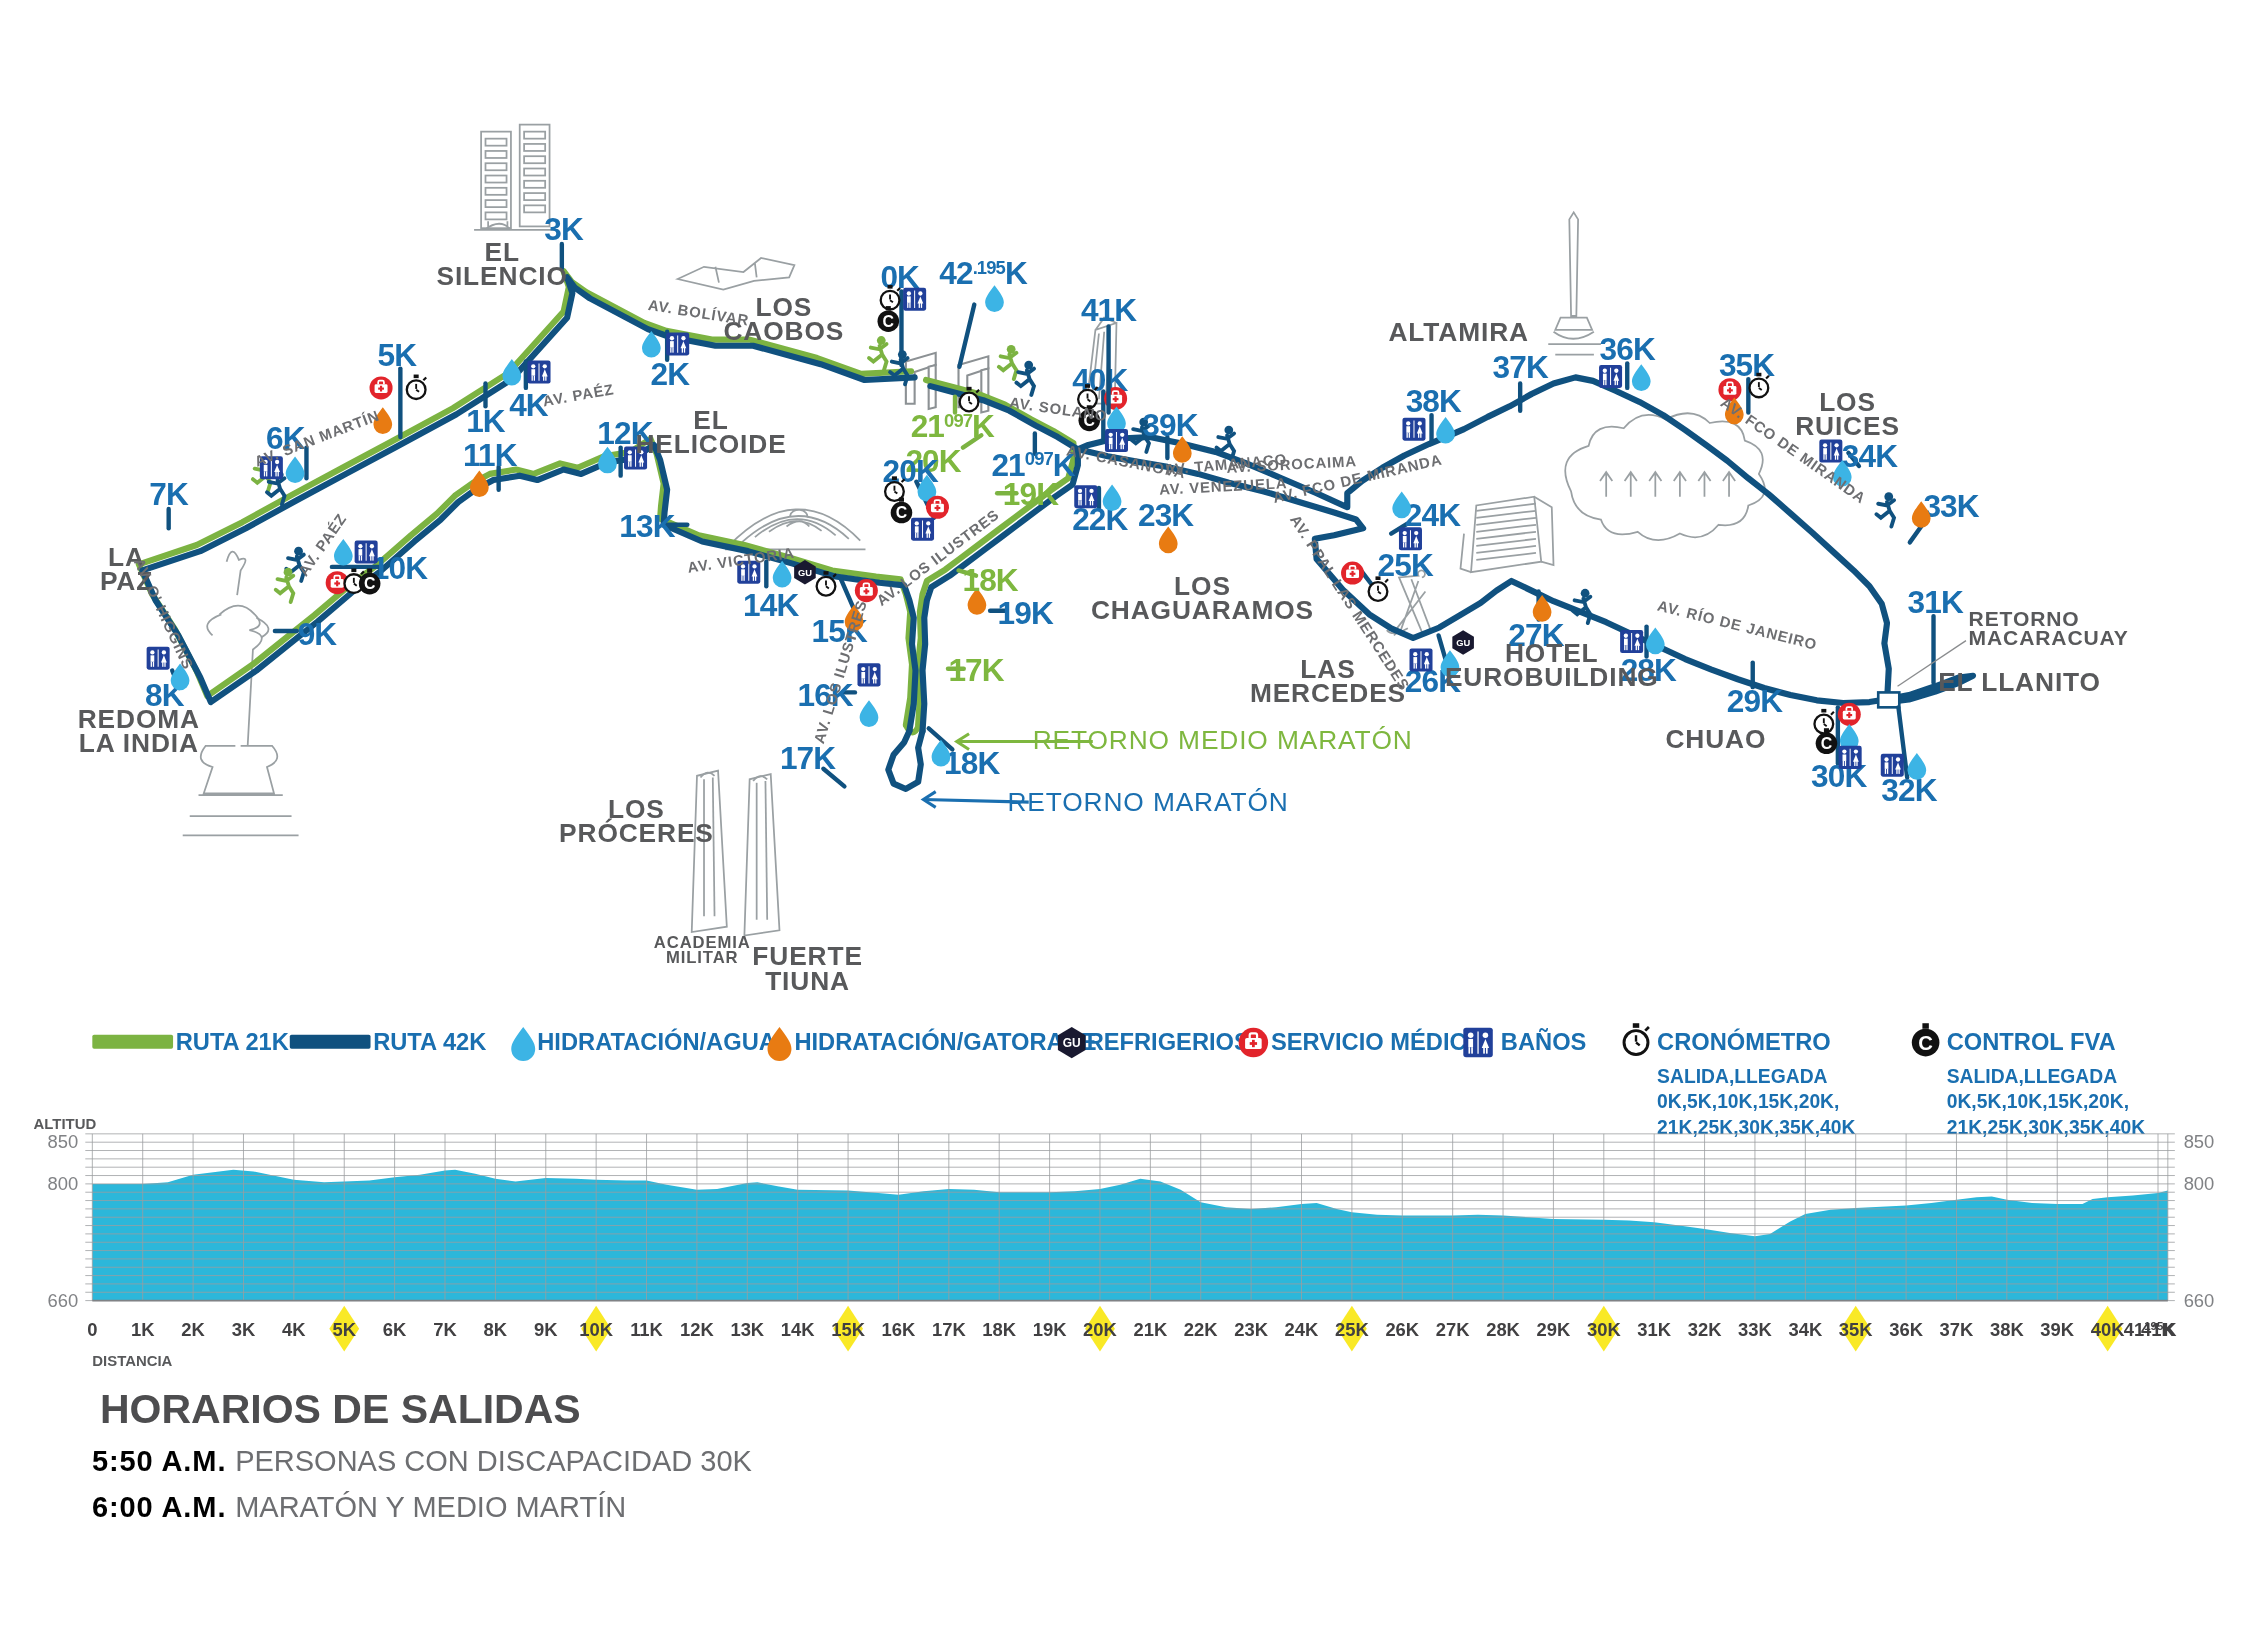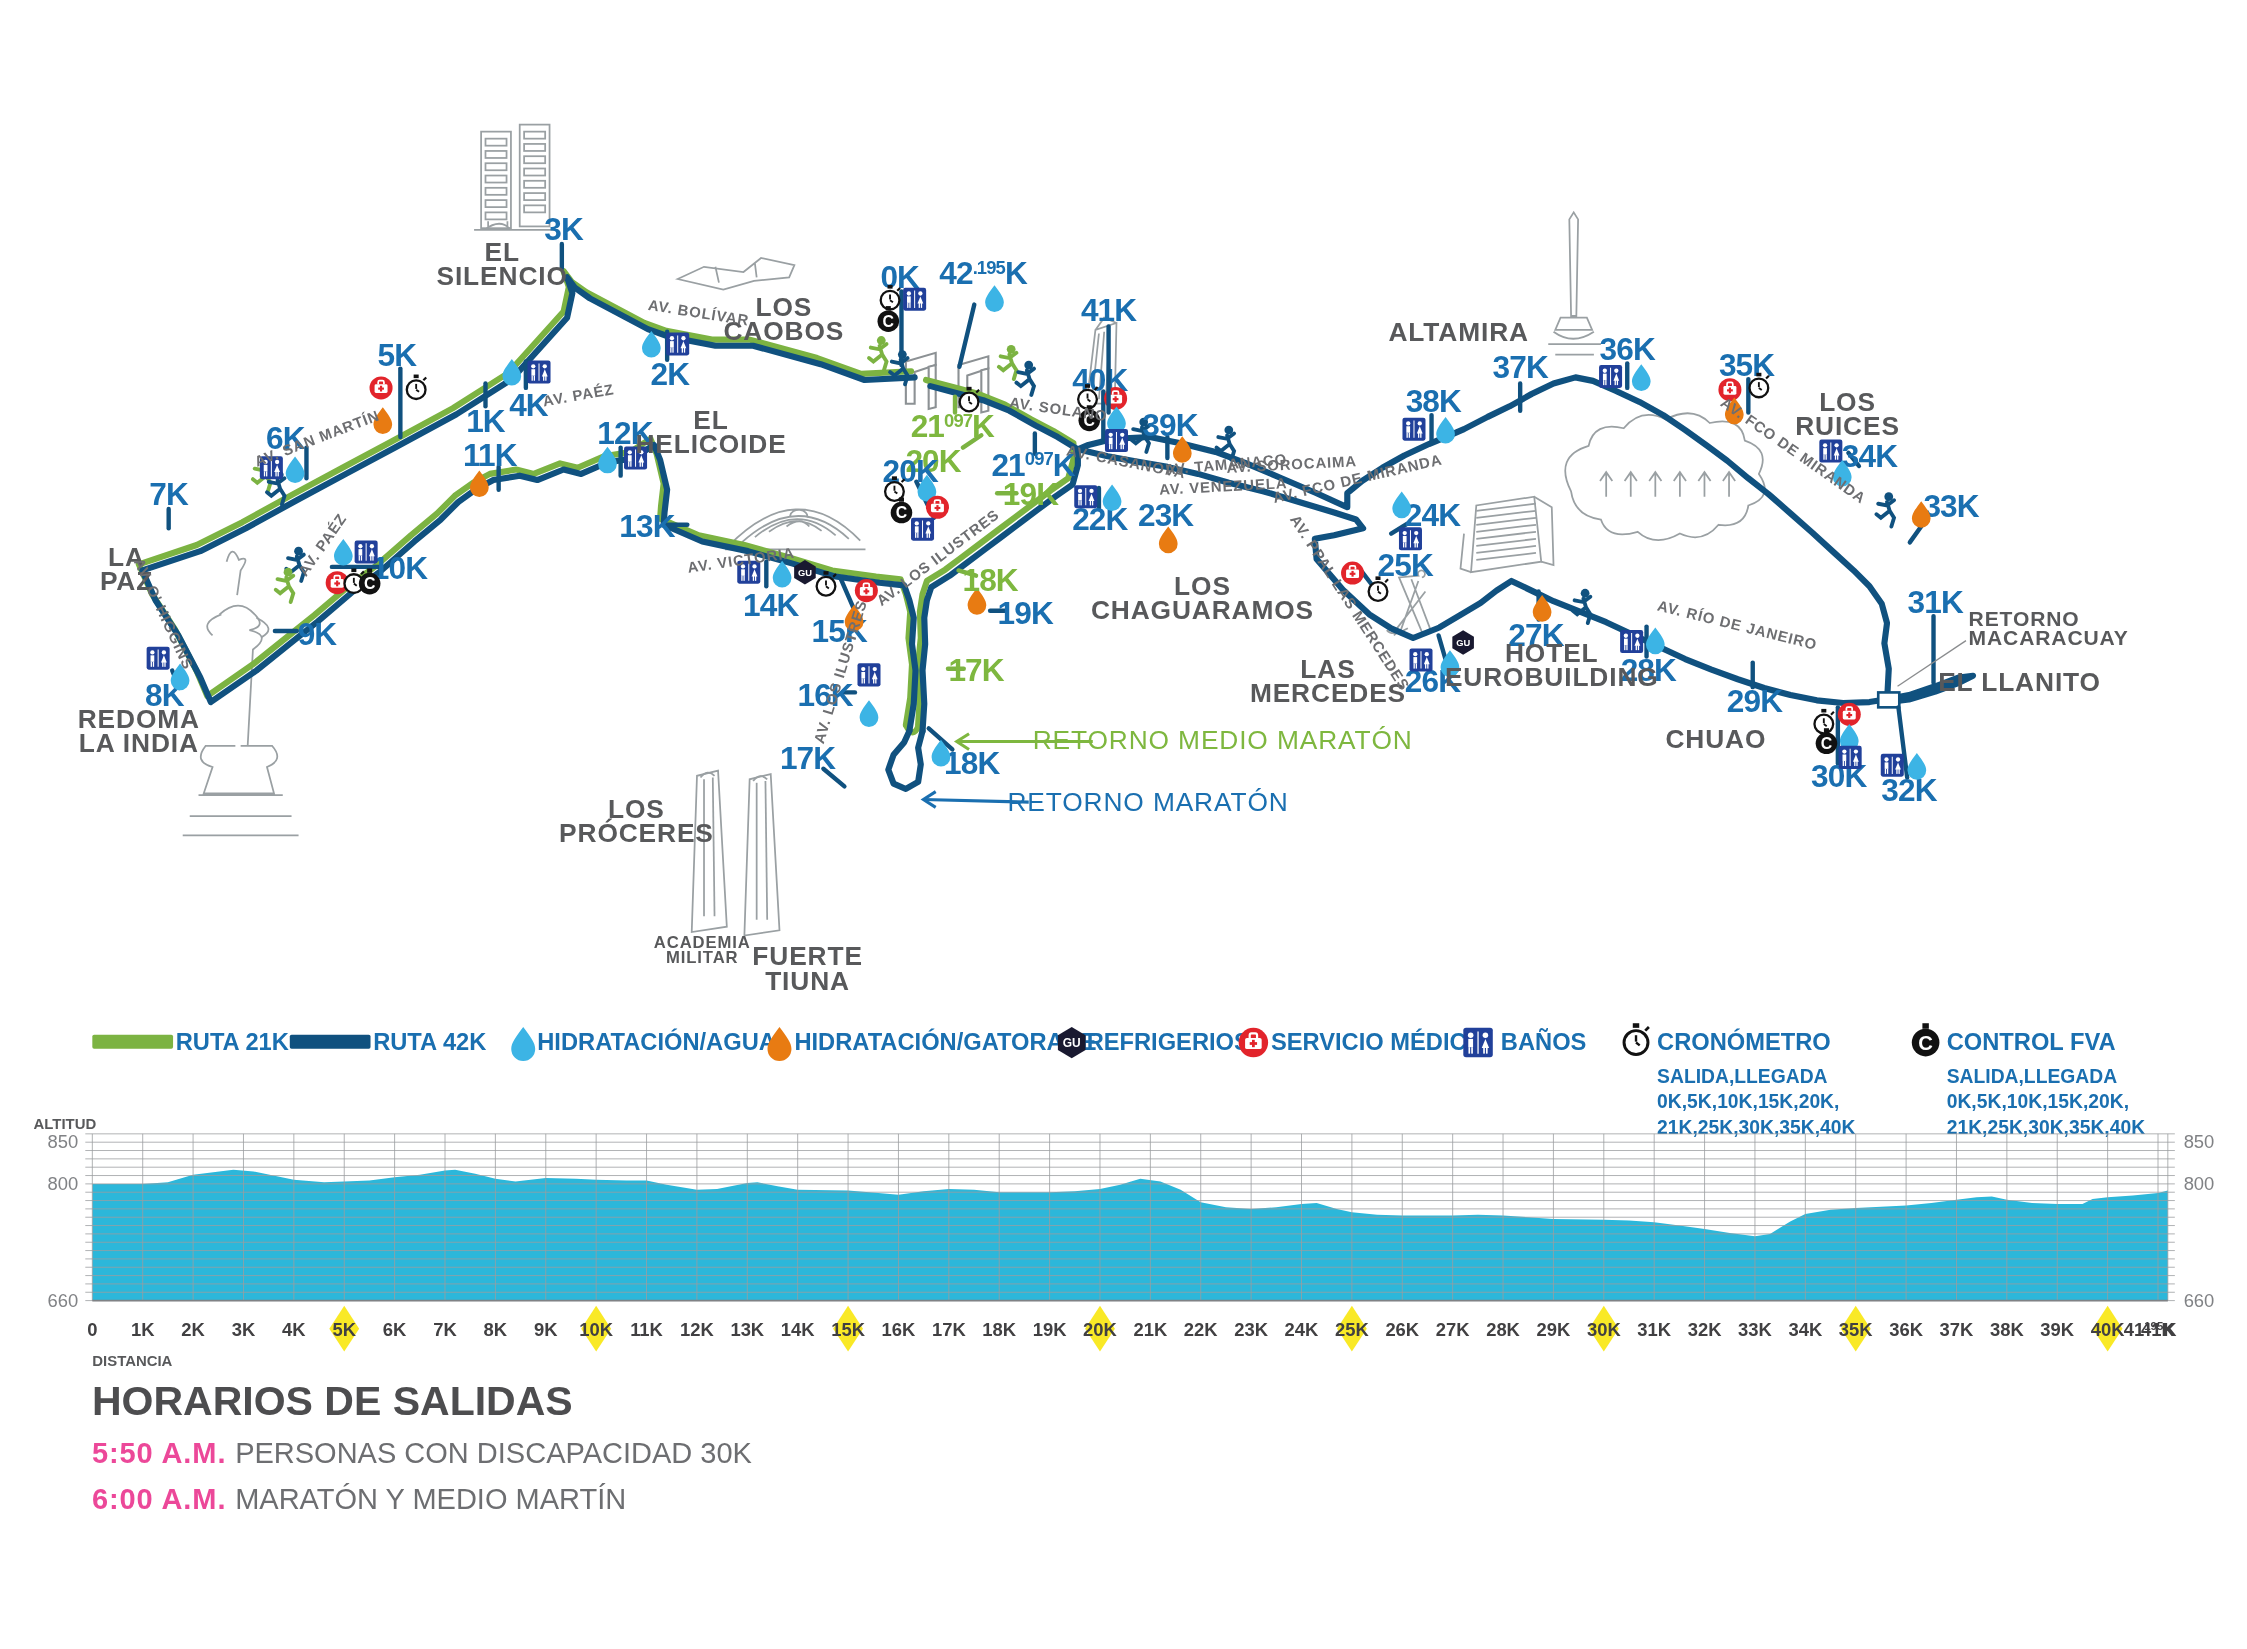--- a/index.html
+++ b/index.html
@@ -1,22 +1,22 @@
 <!DOCTYPE html>
 <html style="font-size:14px"><head>
 <meta charset="utf-8">
 <style>
   html,body{margin:0;padding:0;background:#ffffff;}
   body{font-family:"Liberation Sans", sans-serif; width:2247px; height:1649px; position:relative; overflow:hidden;}
   #poster{position:absolute;left:0;top:0;width:2247px;height:1649px;}
   svg text{user-select:none;}
   .footer{position:absolute;left:92px;top:1378px;color:#4d4d4f;}
-  .footer h1{margin:0;font-size:41px;letter-spacing:0px;font-weight:bold;color:#4d4d4f;}
+  .footer h1{margin:8px;font-size:41px;letter-spacing:0px;font-weight:bold;color:#4d4d4f;}
   .footer .line{margin-top:12.3px;font-size:29px;color:#6d6e71;}
-  .footer .line b{color:#ec4899;margin-right:8.8px;letter-spacing:0.9px;}
+  .footer .line b{color:#000000;margin-right:8.8px;letter-spacing:0.9px;}
 </style>
 </head>
 <body>
 
 <svg id="poster" viewBox="0 0 2560 1879" xmlns="http://www.w3.org/2000/svg">
   <g id="layer-sketches">
       <g stroke="#9aa0a3" stroke-width="2" fill="none">
         <rect x="548" y="150" width="34" height="110"></rect>
         <rect x="553" y="158" width="24" height="8"></rect>
         <rect x="553" y="172" width="24" height="8"></rect>

